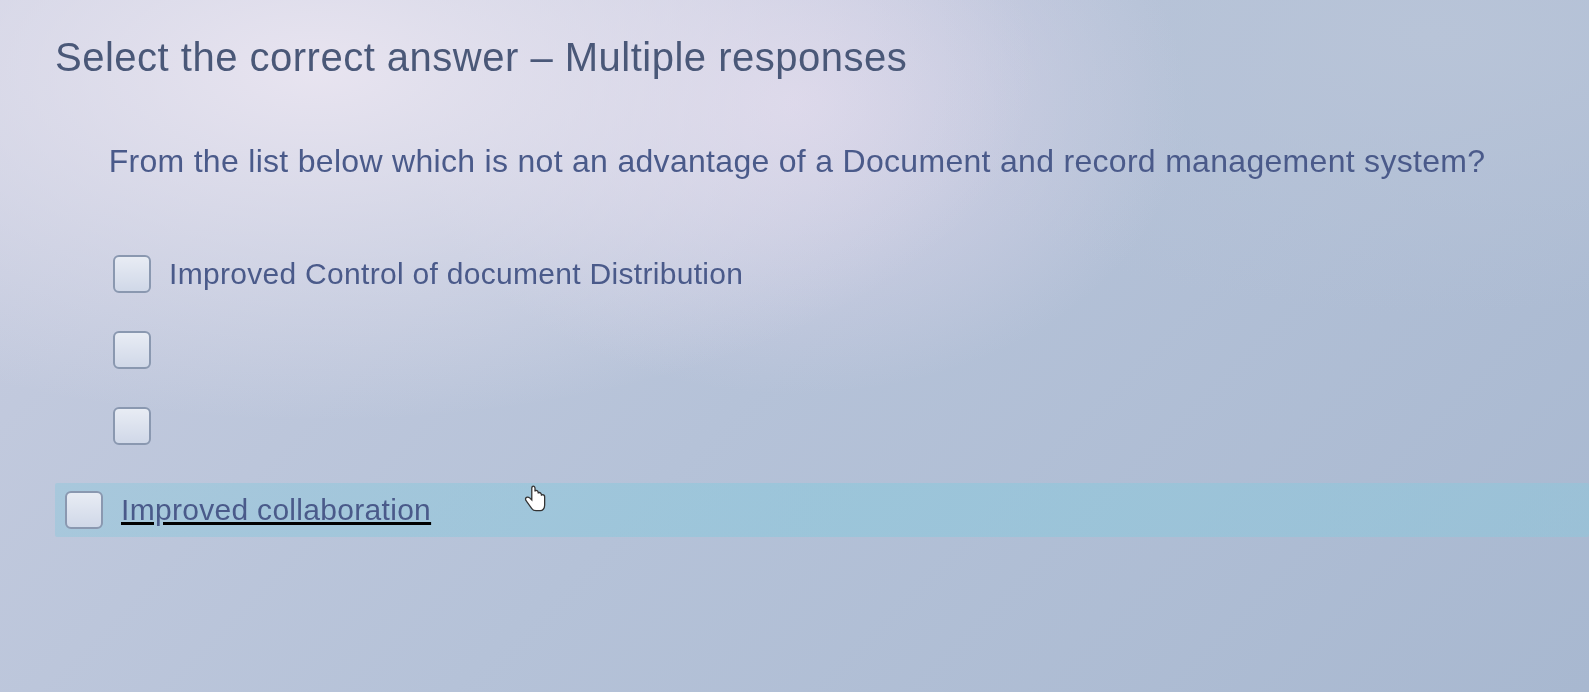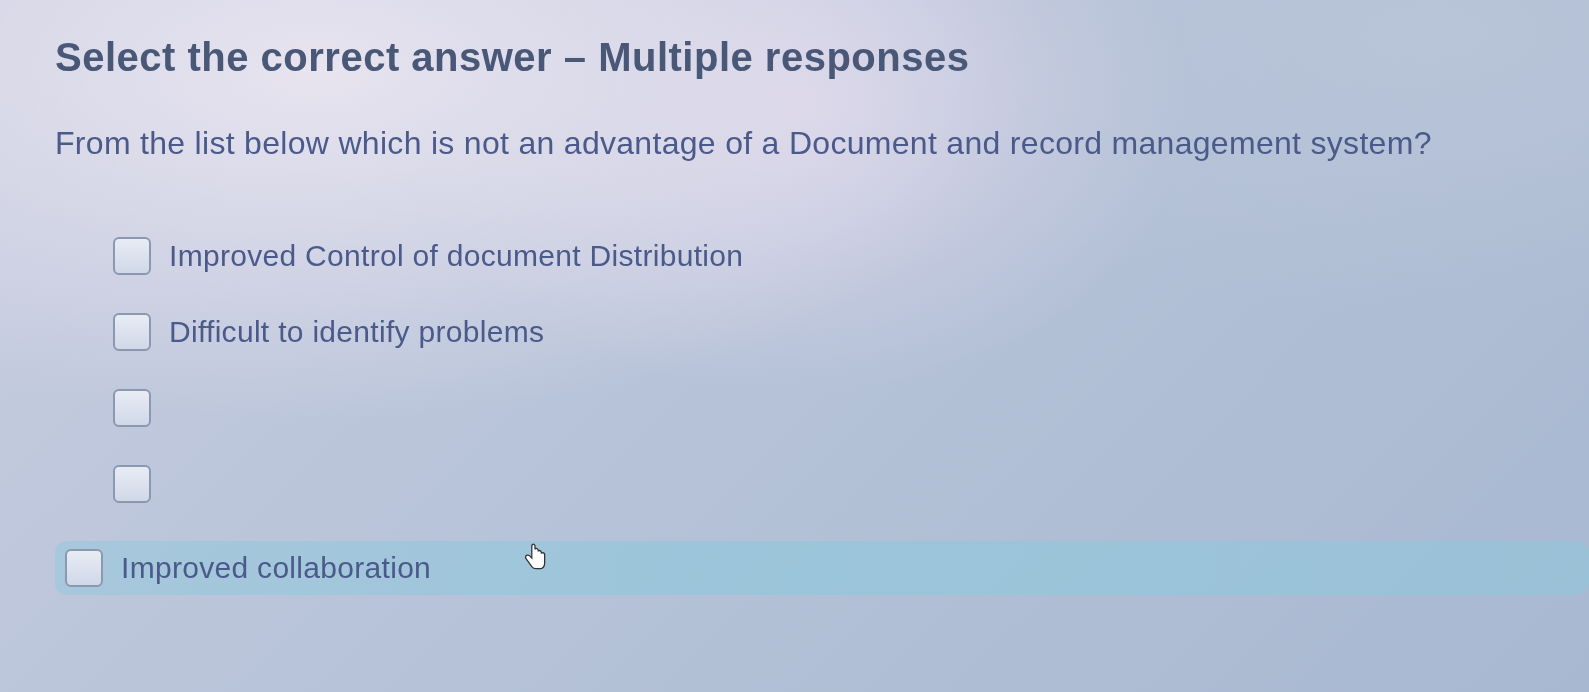--- a/index.html
+++ b/index.html
@@ -14,54 +14,56 @@
       background: radial-gradient(ellipse at 20% 10%, #e8e4f0 0%, transparent 40%),
                   radial-gradient(ellipse at 50% 15%, #d8d4e8 0%, transparent 35%),
                   radial-gradient(ellipse at 90% 5%, #b8c4d8 0%, transparent 30%),
                   linear-gradient(135deg, #c8cde0 0%, #b5c2d8 50%, #a8b8d0 100%);
       padding: 35px 50px 0 55px;
       overflow: hidden;
       position: relative;
     }
     .title {
       font-size: 40px;
-      font-weight: bold;
+      font-weight: normal;
       color: #4a5878;
-      margin-bottom: 45px;
+      margin-bottom: 63px;
       letter-spacing: 0.5px;
     }
     .question {
       font-size: 32px;
       color: #4a5a8a;
       margin-bottom: 75px;
       font-weight: 400;
       letter-spacing: 0.3px;
+      text-align: center;
     }
     .options {
       display: flex;
       flex-direction: column;
       gap: 38px;
       padding-left: 10px;
     }
     .option {
       display: flex;
       align-items: center;
       gap: 18px;
       position: relative;
       padding-left: 48px;
     }
     .option.hovered {
       background: linear-gradient(90deg, rgba(140, 200, 220, 0.45) 0%, rgba(140, 200, 220, 0.6) 50%, rgba(140, 200, 220, 0.5) 100%);
       margin-left: -10px;
       padding-left: 10px;
       padding-top: 8px;
       padding-bottom: 8px;
-      border-radius: 12px;
+      border-radius: 2px;
       margin-right: -50px;
       padding-right: 50px;
+      text-decoration: underline;
     }
     .checkbox {
       width: 38px;
       height: 38px;
       border: 2px solid #8a98b0;
       border-radius: 6px;
       background: linear-gradient(180deg, #e8ecf4 0%, #d0d8e8 100%);
       cursor: pointer;
       flex-shrink: 0;
     }
@@ -88,24 +90,20 @@
 <h1 class="title">Select the correct answer – Multiple responses</h1>
 <p class="question">From the list below which is not an advantage of a Document and record management system?</p>
 
 <div class="options">
   <div class="option">
     <div class="checkbox"></div>
     <span class="option-label">Improved Control of document Distribution</span>
   </div>
   <div class="option">
     <div class="checkbox"></div>
-    <span class="option-label">Difficult to identify problems</span>
-  </div>
-  <div class="option">
-    <div class="checkbox"></div>
   </div>
   <div class="option">
     <div class="checkbox"></div>
   </div>
   <div class="option hovered">
     <div class="checkbox"></div>
     <span class="option-label">Improved collaboration</span>
     <div class="cursor">
       <svg viewBox="0 0 24 28" xmlns="http://www.w3.org/2000/svg">
         <path d="M 9 3 L 9 14 L 7 12 C 6 11 4 11 3.5 12 C 3 13 3 14 4 15 L 9 22 C 10 23.5 11 24 13 24 L 17 24 C 19 24 21 22 21 19 L 21 11 C 21 10 20 9 19 9 C 18.5 9 18 9.3 18 10 L 18 9 C 18 8 17 7 16 7 C 15.5 7 15 7.3 15 8 L 15 7 C 15 6 14 5 13 5 C 12.5 5 12 5.3 12 6 L 12 3 C 12 2 11 1 10.5 1 C 9.5 1 9 2 9 3 Z" fill="#ffffff" stroke="#333333" stroke-width="1.2"></path>

